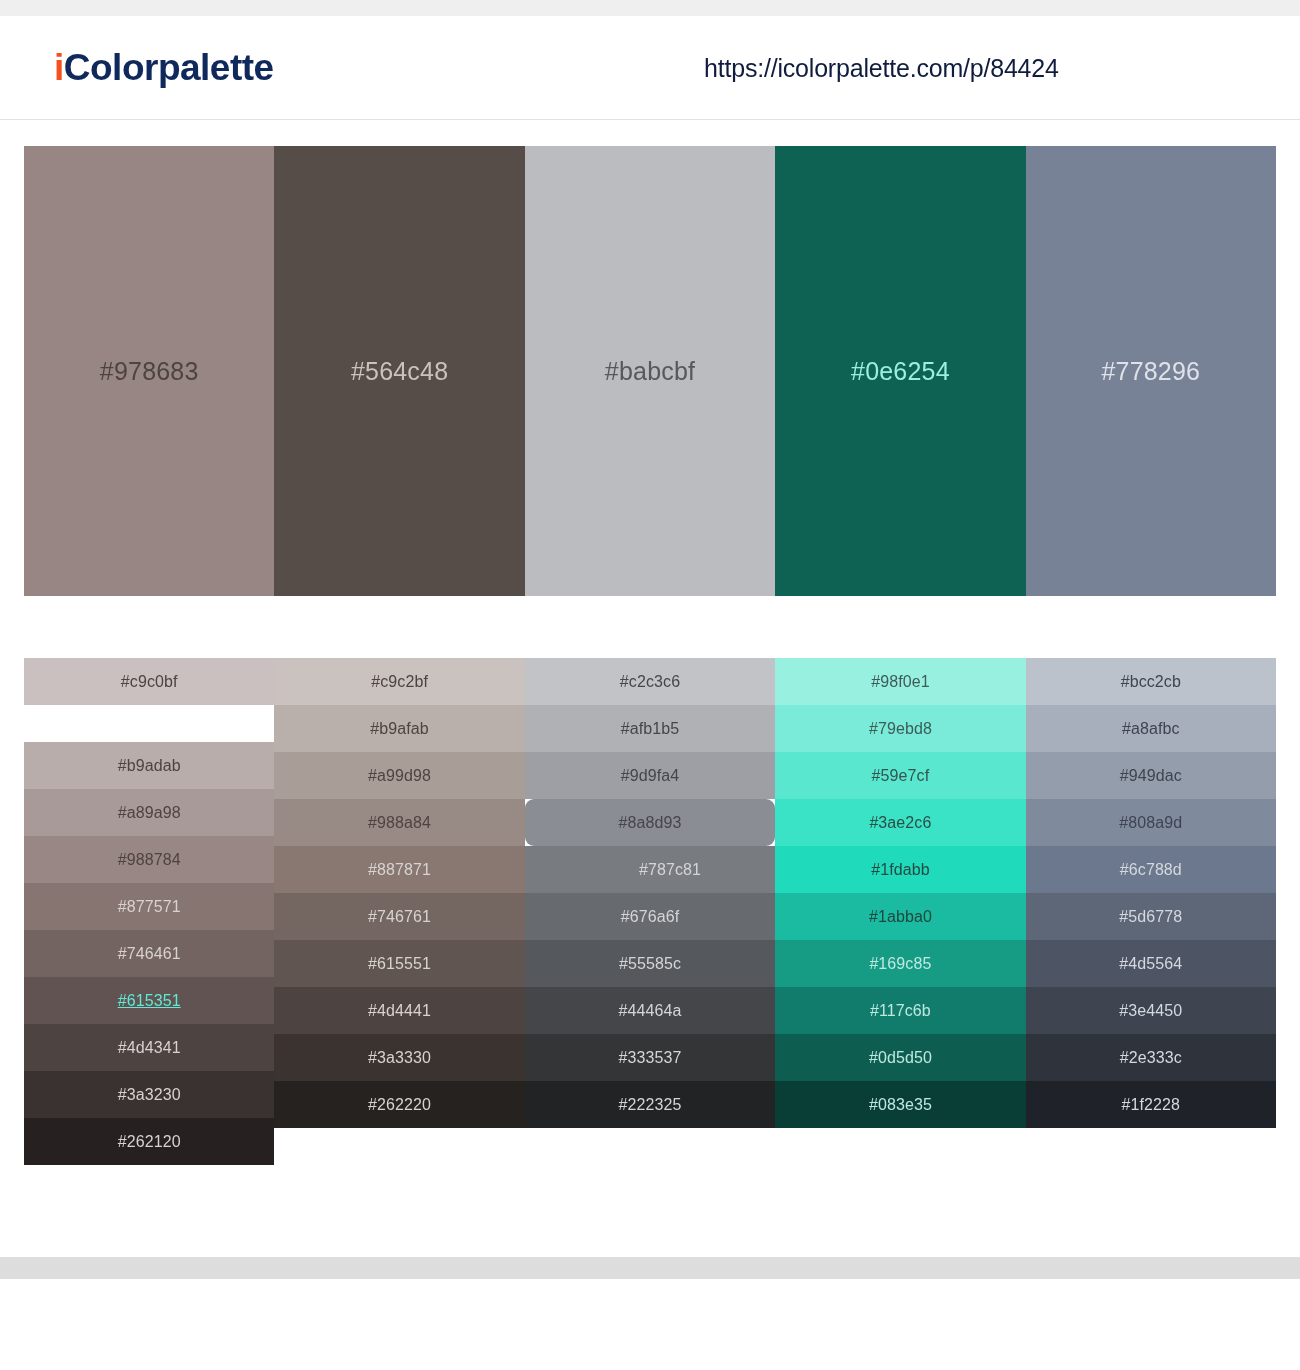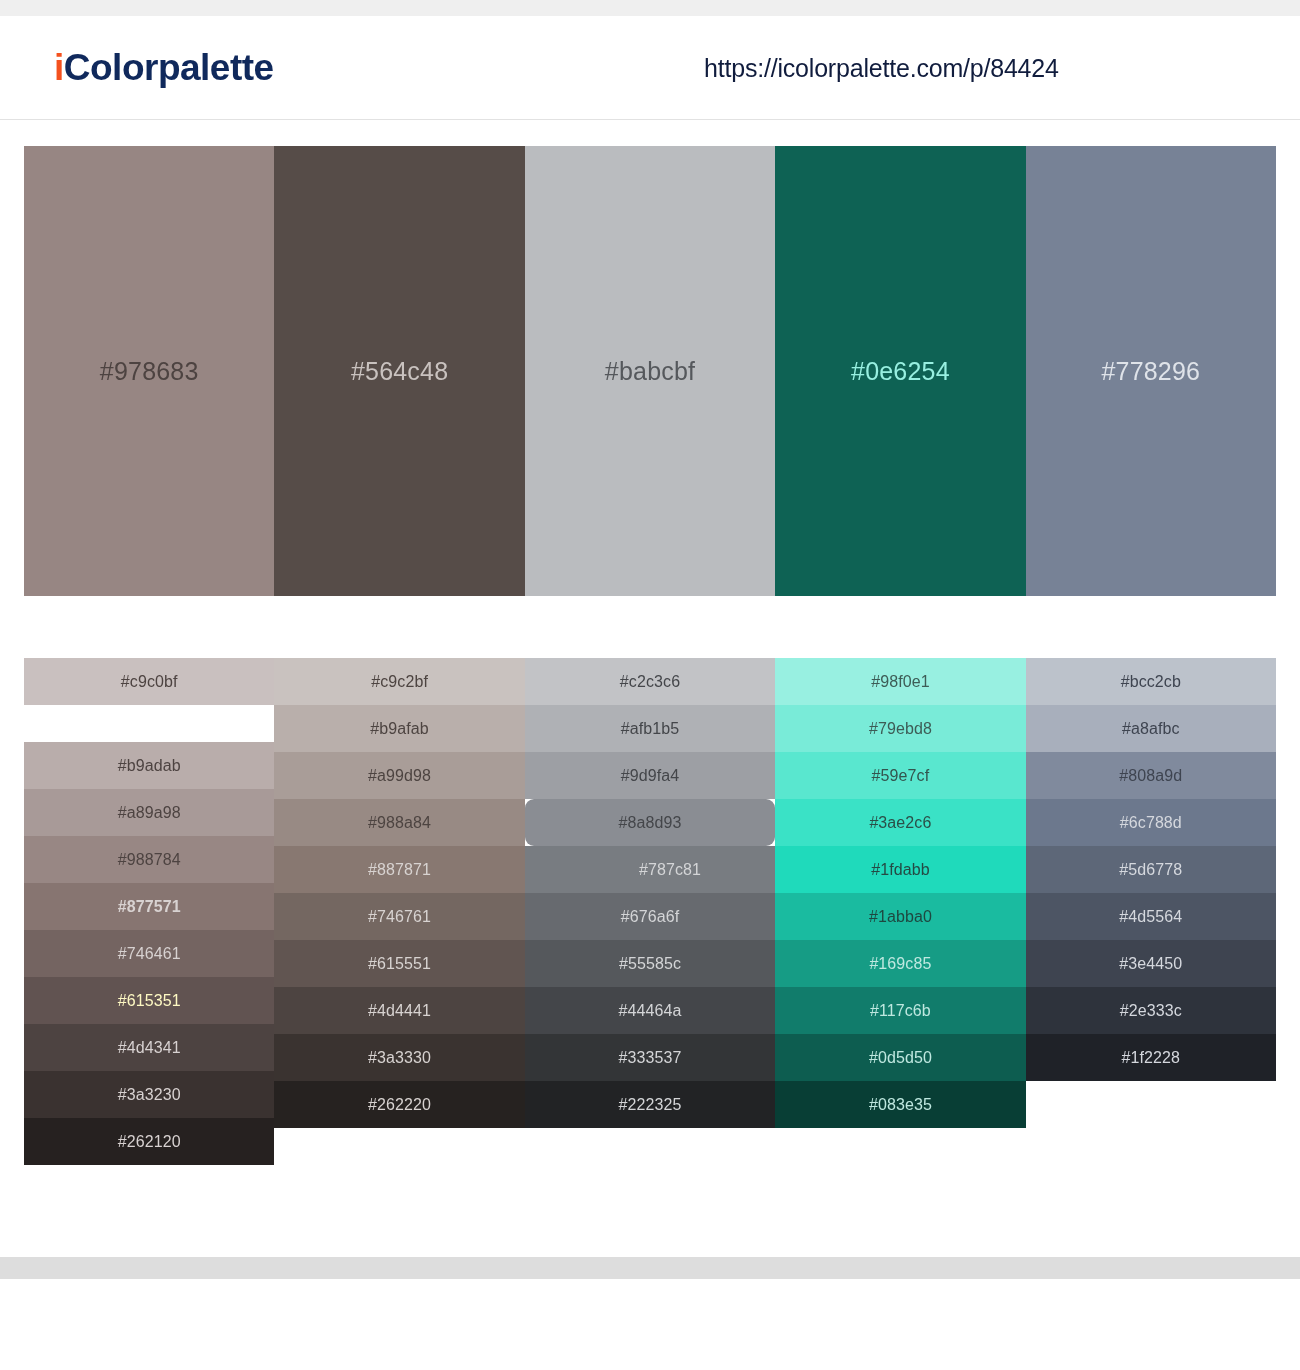--- a/index.html
+++ b/index.html
@@ -140,23 +140,23 @@
     </div>
 </div>
 
 <div class="shades-wrap">
   <div class="shades" id="shades-grid">
       <div class="shade-col">
         <div class="shade-cell" style="background: rgb(201, 192, 191); color: rgb(77, 67, 65);">#c9c0bf</div>
         <div class="shade-cell" style="background: rgb(185, 173, 171); color: rgb(77, 67, 65); margin-top: 37px;">#b9adab</div>
         <div class="shade-cell" style="background: rgb(168, 154, 152); color: rgb(77, 67, 65);">#a89a98</div>
         <div class="shade-cell" style="background: rgb(152, 135, 132); color: rgb(77, 67, 65);">#988784</div>
-        <div class="shade-cell" style="background: rgb(135, 117, 113); color: rgb(216, 210, 209); font-weight: bold;">#877571</div>
+        <div class="shade-cell" style="background: rgb(135, 117, 113); color: rgb(216, 210, 209);">#877571</div>
         <div class="shade-cell" style="background: rgb(116, 100, 97); color: rgb(216, 210, 209);">#746461</div>
-        <div class="shade-cell" style="background: rgb(97, 83, 81); color: #fef9c3;">#615351</div>
+        <div class="shade-cell" style="background: rgb(97, 83, 81); color: #5eead4; text-decoration: underline;">#615351</div>
         <div class="shade-cell" style="background: rgb(77, 67, 65); color: rgb(216, 210, 209);">#4d4341</div>
         <div class="shade-cell" style="background: rgb(58, 50, 48); color: rgb(216, 210, 209);">#3a3230</div>
         <div class="shade-cell" style="background: rgb(38, 33, 32); color: rgb(216, 210, 209);">#262120</div>
       </div>
       <div class="shade-col">
         <div class="shade-cell" style="background: rgb(201, 194, 191); color: rgb(77, 68, 65);">#c9c2bf</div>
         <div class="shade-cell" style="background: rgb(185, 175, 171); color: rgb(77, 68, 65);">#b9afab</div>
         <div class="shade-cell" style="background: rgb(169, 157, 152); color: rgb(77, 68, 65);">#a99d98</div>
         <div class="shade-cell" style="background: rgb(152, 138, 132); color: rgb(77, 68, 65);">#988a84</div>
         <div class="shade-cell" style="background: rgb(136, 120, 113); color: rgb(216, 211, 209);">#887871</div>
@@ -186,20 +186,21 @@
         <div class="shade-cell" style="background: rgb(31, 218, 187); color: rgb(37, 74, 68);">#1fdabb</div>
         <div class="shade-cell" style="background: rgb(26, 187, 160); color: rgb(30, 72, 64);">#1abba0</div>
         <div class="shade-cell" style="background: rgb(22, 156, 133); color: rgb(191, 232, 224);">#169c85</div>
         <div class="shade-cell" style="background: rgb(17, 124, 107); color: rgb(191, 232, 224);">#117c6b</div>
         <div class="shade-cell" style="background: rgb(13, 93, 80); color: rgb(191, 232, 224);">#0d5d50</div>
         <div class="shade-cell" style="background: rgb(8, 62, 53); color: rgb(191, 232, 224);">#083e35</div>
       </div>
       <div class="shade-col">
         <div class="shade-cell" style="background: rgb(188, 194, 203); color: rgb(62, 68, 80);">#bcc2cb</div>
         <div class="shade-cell" style="background: rgb(168, 175, 188); color: rgb(62, 68, 80);">#a8afbc</div>
+        <div class="shade-cell" style="background: rgb(148, 157, 172); color: rgb(62, 68, 80);">#949dac</div>
         <div class="shade-cell" style="background: rgb(128, 138, 157); color: rgb(62, 68, 80);">#808a9d</div>
         <div class="shade-cell" style="background: rgb(108, 120, 141); color: rgb(213, 216, 222);">#6c788d</div>
         <div class="shade-cell" style="background: rgb(93, 103, 120); color: rgb(213, 216, 222);">#5d6778</div>
         <div class="shade-cell" style="background: rgb(77, 85, 100); color: rgb(213, 216, 222);">#4d5564</div>
         <div class="shade-cell" style="background: rgb(62, 68, 80); color: rgb(213, 216, 222);">#3e4450</div>
         <div class="shade-cell" style="background: rgb(46, 51, 60); color: rgb(213, 216, 222);">#2e333c</div>
         <div class="shade-cell" style="background: rgb(31, 34, 40); color: rgb(213, 216, 222);">#1f2228</div>
       </div>
     </div>
 </div>

